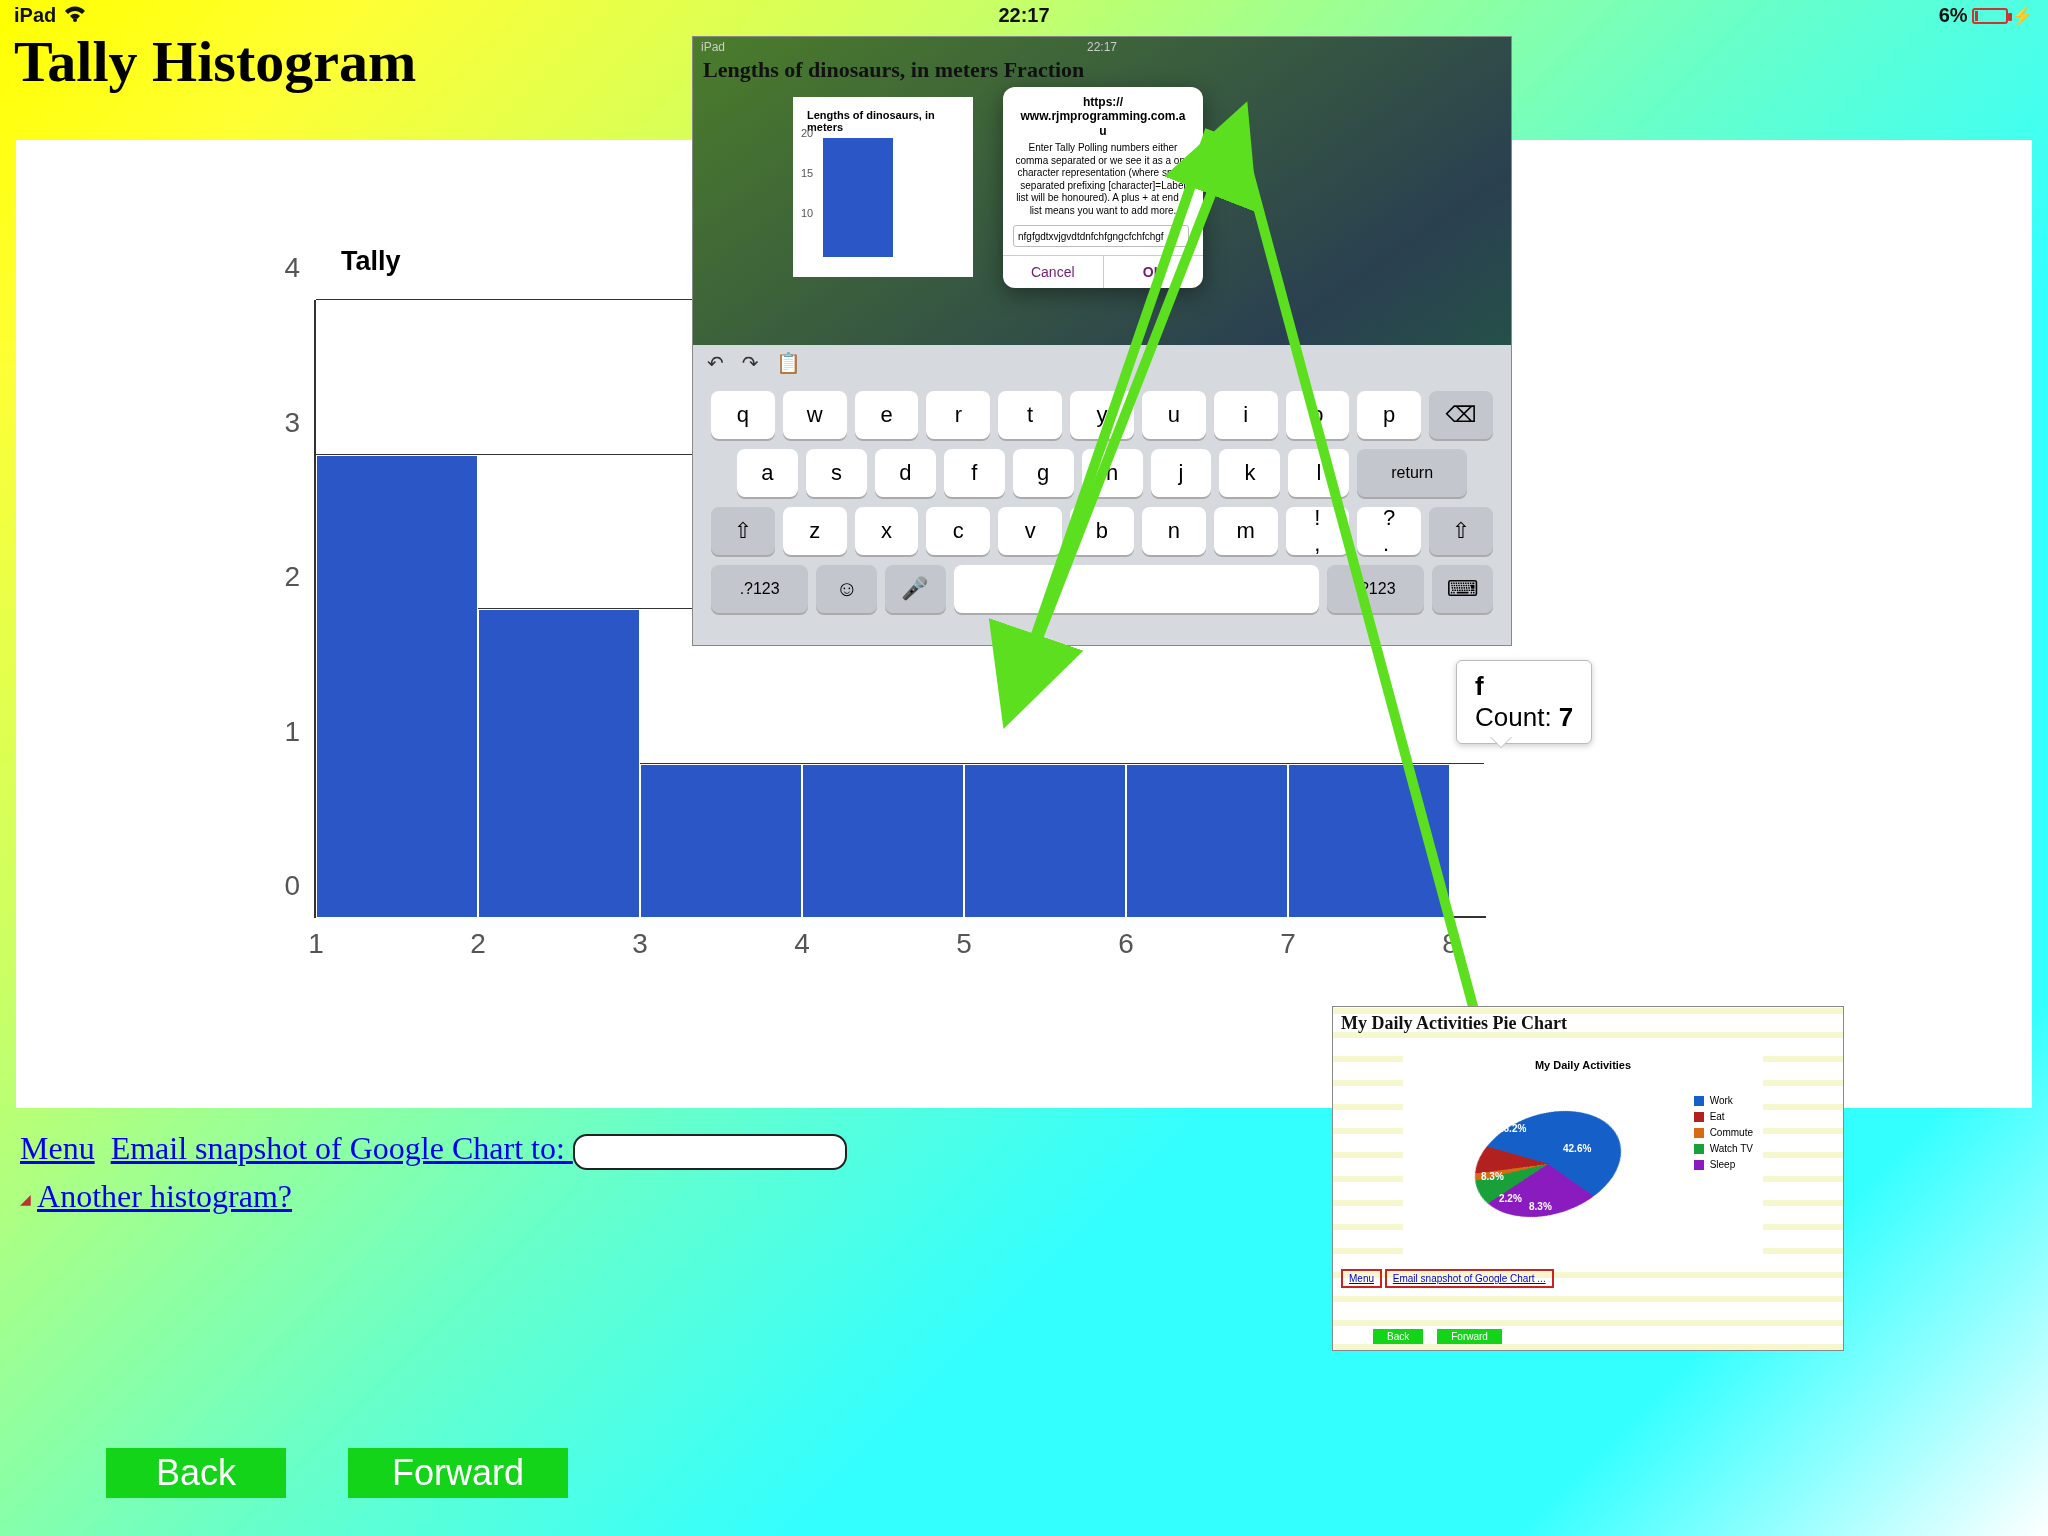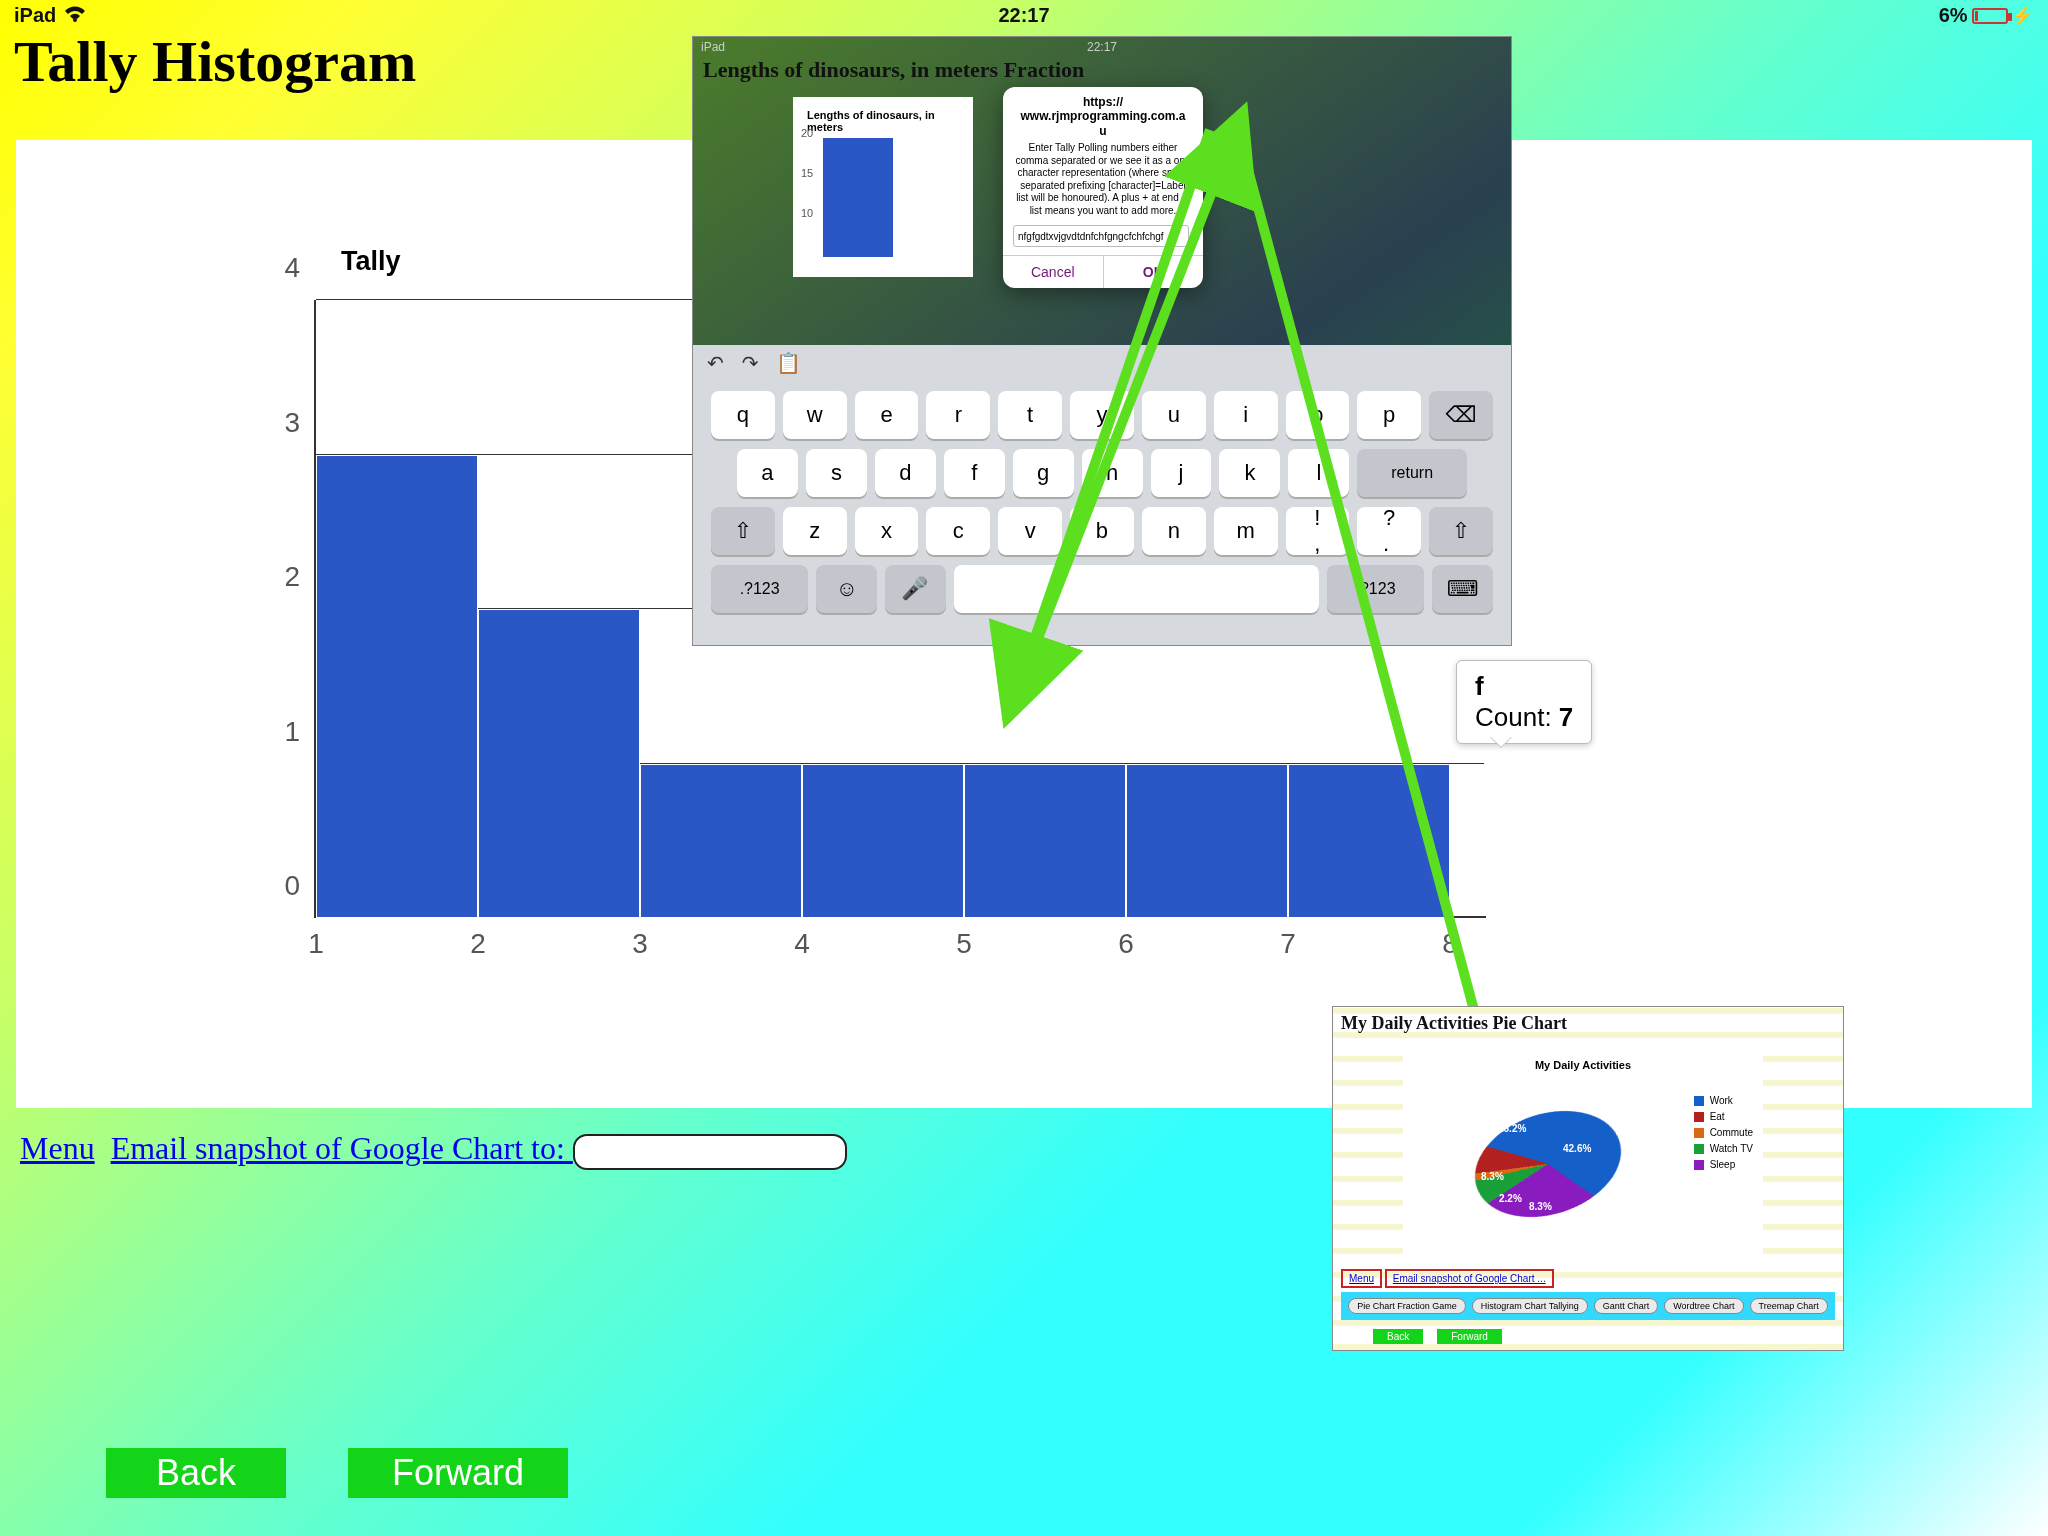--- a/index.html
+++ b/index.html
@@ -333,35 +333,32 @@
         <div class="lg">
           <span class="sw" style="background:#8a1bbf"></span>
           <span>Sleep</span>
         </div>
       </div>
   </div>
   <div class="menurow">
     <span class="b1">Menu</span>
     <span class="b1">Email snapshot of Google Chart ...</span>
   </div>
-  <div class="chips" id="chips">
-      <span class="chip">Pie Chart Fraction Game</span>
-      <span class="chip">Histogram Chart Tallying</span>
-      <span class="chip">Gantt Chart</span>
-      <span class="chip">Wordtree Chart</span>
-      <span class="chip">Treemap Chart</span>
-    </div>
   <div class="bf">
     <span class="mini-g">Back</span>
     <span class="mini-g">Forward</span>
   </div>
 </div>
 
 <div class="links">
   <div>
     <a href="#">Menu</a>&nbsp;
     <a href="#">Email snapshot of Google Chart to: </a>
     <input class="email-input" style="">
   </div>
+  <div class="second-line">
+    <span class="tri">◢</span>
+    <a href="#">Another histogram?</a>
+  </div>
 </div>
 
 <button class="btn-green btn-back">Back</button>
 <button class="btn-green btn-fwd">Forward</button>
 
 </body></html>

